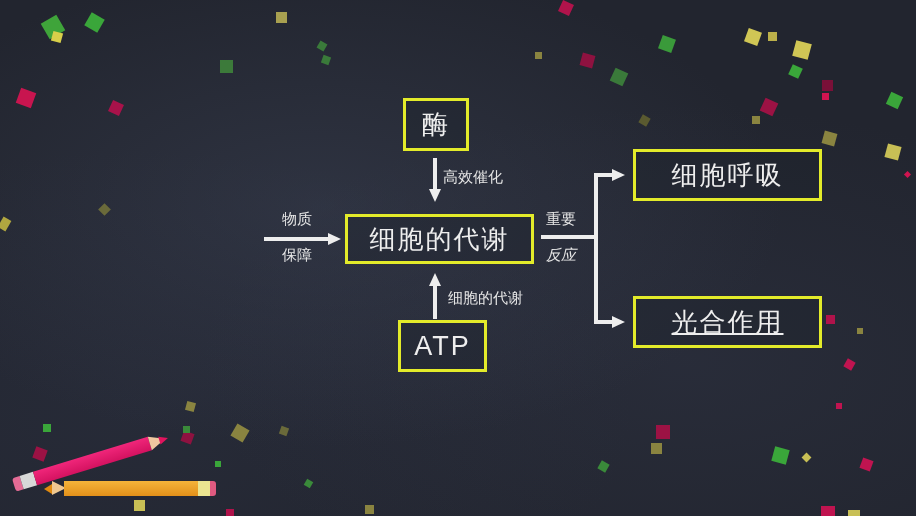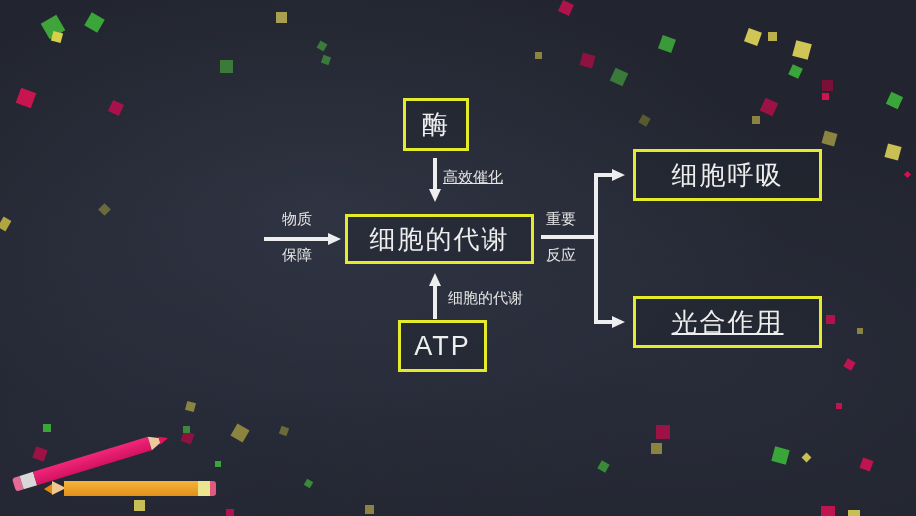--- a/index.html
+++ b/index.html
@@ -140,32 +140,32 @@
     <div class="line" style="left:264px;top:237px;width:66px;height:4px;"></div>
     <div class="arrow-r" style="left:328px;top:233px;"></div>
   </div>
   <span class="label" style="left:282px;top:210px;">物质</span>
   <span class="label" style="left:282px;top:246px;">保障</span>
 
   <div>
     <div class="line" style="left:433px;top:158px;width:4px;height:32px;"></div>
     <div class="arrow-d" style="left:429px;top:189px;"></div>
   </div>
-  <span class="label" style="left:443px;top:168px;text-decoration:underline;">高效催化</span>
+  <span class="label" style="left:443px;top:168px;">高效催化</span>
 
   <div>
     <div class="arrow-u" style="left:429px;top:273px;"></div>
     <div class="line" style="left:433px;top:285px;width:4px;height:34px;"></div>
   </div>
   <span class="label" style="left:448px;top:289px;">细胞的代谢</span>
 
   <div>
     <div class="line" style="left:541px;top:235px;width:55px;height:4px;"></div>
     <div class="line" style="left:594px;top:173px;width:4px;height:151px;"></div>
     <div class="line" style="left:594px;top:173px;width:20px;height:4px;"></div>
     <div class="arrow-r" style="left:612px;top:169px;"></div>
     <div class="line" style="left:594px;top:320px;width:20px;height:4px;"></div>
     <div class="arrow-r" style="left:612px;top:316px;"></div>
   </div>
   <span class="label" style="left:546px;top:210px;">重要</span>
-  <span class="label" style="left:546px;top:246px;">反应</span>
+  <span class="label" style="left:546px;top:246px;font-style:italic;">反应</span>
 
 </div>
 
 </body></html>

